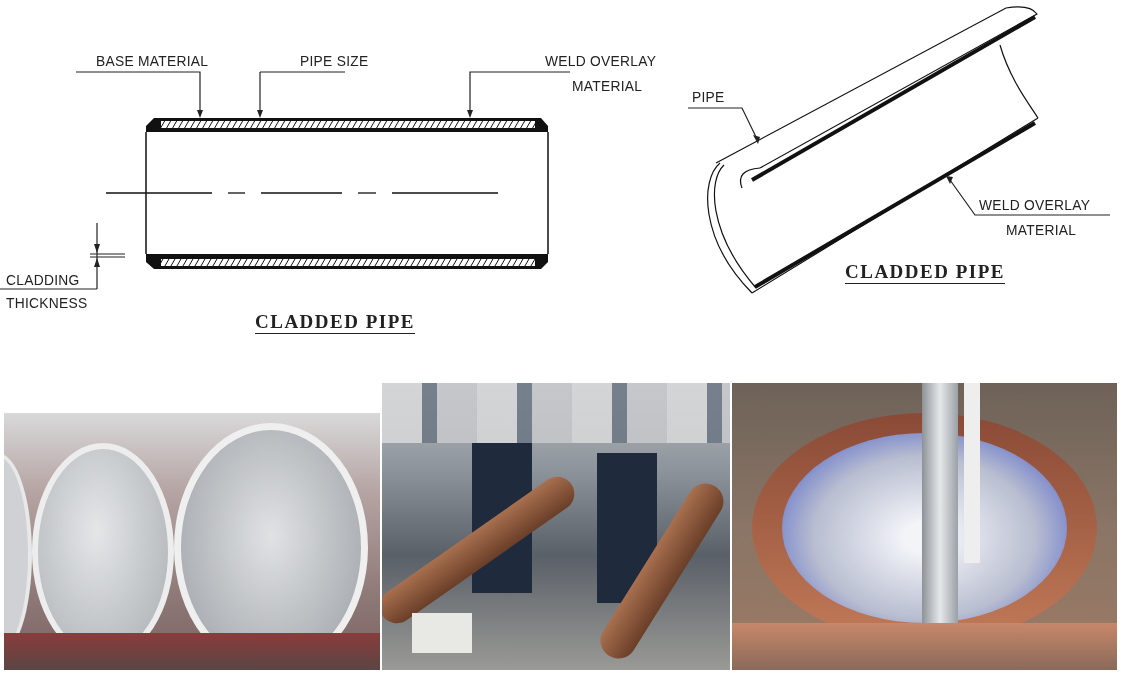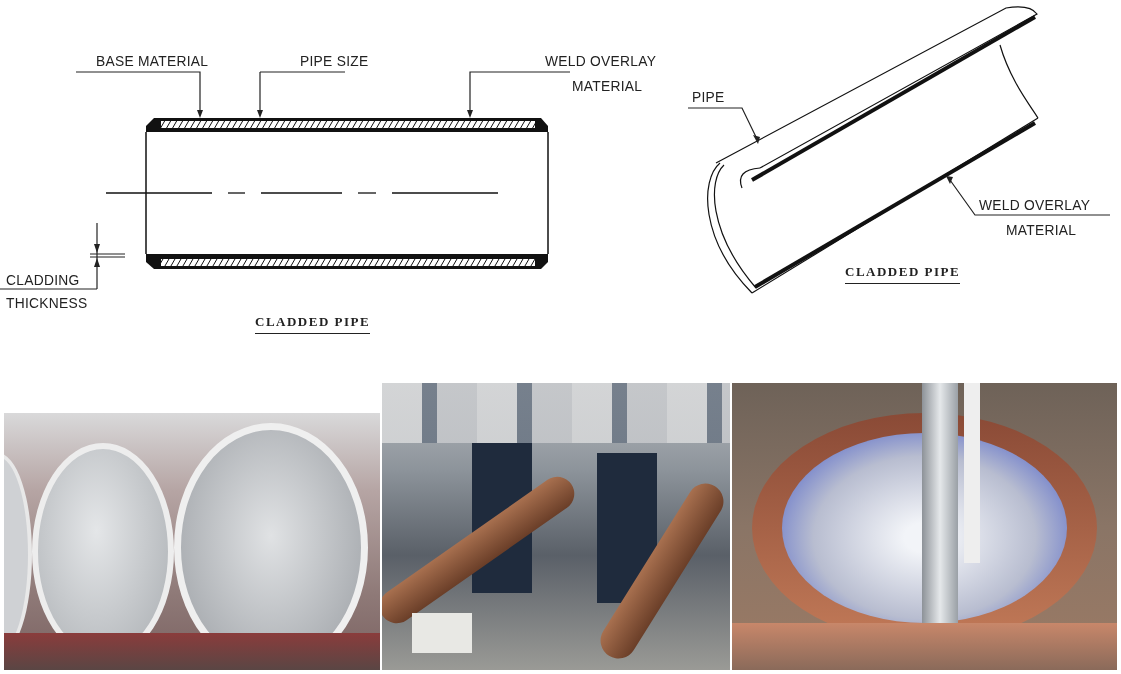--- a/index.html
+++ b/index.html
@@ -1,19 +1,19 @@
 <!DOCTYPE html>
 <html><head>
 <meta charset="utf-8">
 <style>
   html,body{margin:0;padding:0;background:#fff;}
   body{width:1121px;height:674px;position:relative;overflow:hidden;font-family:"Liberation Sans",sans-serif;}
   .abs{position:absolute;}
   .lbl{position:absolute;font-family:"Liberation Sans",sans-serif;font-size:15px;color:#222;letter-spacing:0.3px;white-space:nowrap;transform:scaleX(0.92);transform-origin:left top;}
-  .title{position:absolute;font-family:"Liberation Serif",serif;font-weight:bold;font-size:13px;color:#222;letter-spacing:1.5px;border-bottom:1.5px solid #222;line-height:22px;white-space:nowrap;}
+  .title{position:absolute;font-family:"Liberation Serif",serif;font-weight:bold;font-size:19px;color:#222;letter-spacing:1.5px;border-bottom:1.5px solid #222;line-height:22px;white-space:nowrap;}
   svg{position:absolute;left:0;top:0;}
   .photo{position:absolute;overflow:hidden;}
 </style>
 </head>
 <body>
 
 <div>
   <svg width="1121" height="674">
     <defs>
       <pattern id="hatch" width="6" height="10" patternUnits="userSpaceOnUse" patternTransform="skewX(-30)">

